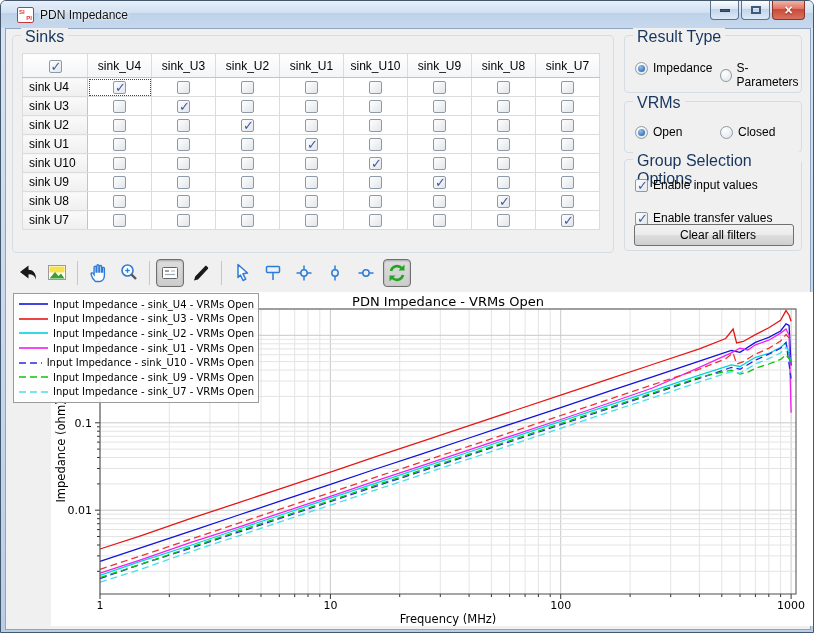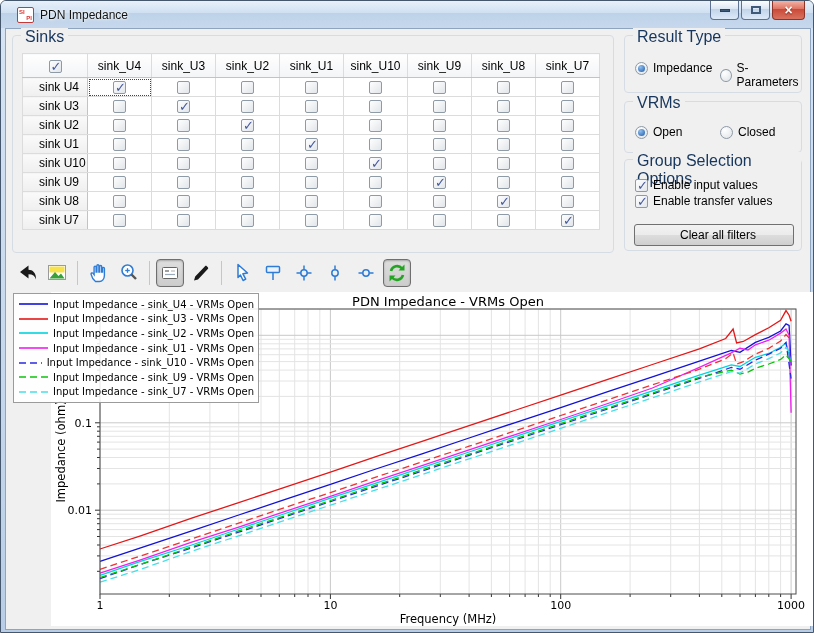--- a/index.html
+++ b/index.html
@@ -37,21 +37,21 @@
   .group > .cap { position:absolute; top:-8px; left:8px; background:#f0f0f0;
          padding:0 4px; font-size:16px; color:#17365d; }
 
   
   table.sinks { position:absolute; left:16px; top:24px; border-collapse:collapse;
          background:#fff; border:1px solid #ababab; font-size:12px; }
   table.sinks th, table.sinks td { border:1px solid #dcdcdc; text-align:center; padding:0; }
   table.sinks thead th { height:24px; width:64px; font-weight:normal; color:#000;
          background:linear-gradient(#ffffff,#f2f4f6); border-bottom:1px solid #c3c3c3; }
   table.sinks thead th.first { width:65px; }
-  table.sinks tbody th { height:19px; font-weight:normal; text-align:left; padding-left:16px;
+  table.sinks tbody th { height:19px; font-weight:normal; text-align:left; padding-left:6px;
          background:linear-gradient(#fafafa,#efefef); border-right:1px solid #c3c3c3; }
   table.sinks tbody td { height:19px; background:#fff; }
   td.focused { outline:1px dotted #444; outline-offset:-2px; }
 
   
   .cb { display:inline-block; width:13px; height:13px; vertical-align:middle;
         border:1px solid #8e9aa5; border-radius:2px;
         background:linear-gradient(135deg,#fefefe,#e2e6ea); position:relative; }
   .cb.on::after { content:"\2713"; position:absolute; left:1px; top:-2px;
         color:#44589e; font-size:13px; font-weight:bold; font-family:"DejaVu Sans",sans-serif; }
@@ -241,21 +241,21 @@
         <span>S-Parameters</span>
       </div>
     </div>
 
     <div class="group" style="left:618px; top:130px; width:178px; height:92px;">
       <div class="cap">Group Selection Options</div>
       <div class="optrow" style="left:10px; top:18px;">
         <span class="cb on"></span>
         <span>Enable input values</span>
       </div>
-      <div class="optrow" style="left:10px; top:34px;text-align:right;">
+      <div class="optrow" style="left:10px; top:51px;text-align:right;">
         <span class="cb on"></span>
         <span>Enable transfer values</span>
       </div>
       <div class="btn7" style="left:9px; top:64px; width:160px; height:22px;">Clear all filters</div>
     </div>
 
     <div class="toolbar" id="toolbar">
         <div class="tbtn">
           <svg width="24" height="24" viewBox="0 0 24 24">
             <path d="M14.5 4.5 L6 11 l8.5 6.5 v-4.2 c4.2 0 6.6 1.7 7.5 5.2 .4-6.5-3.4-9.7-7.5-9.7 Z" fill="#1a1a1a"></path>

